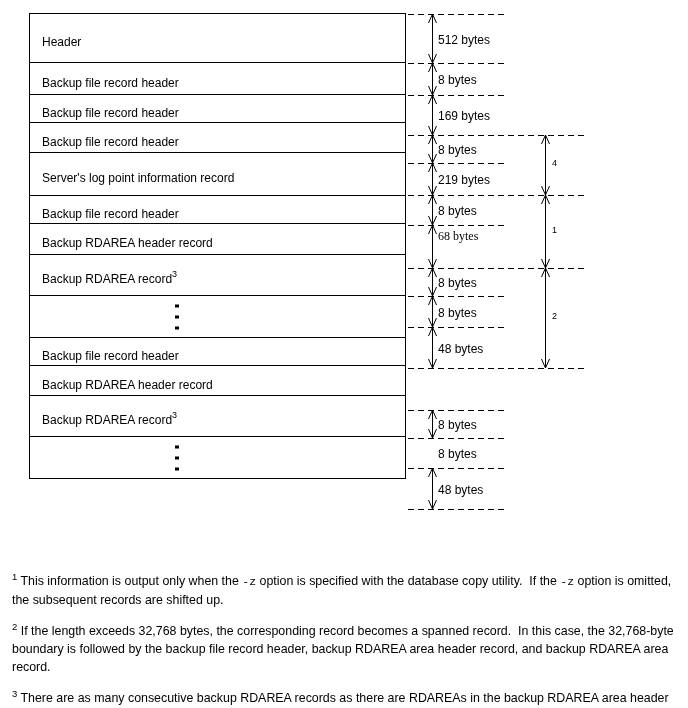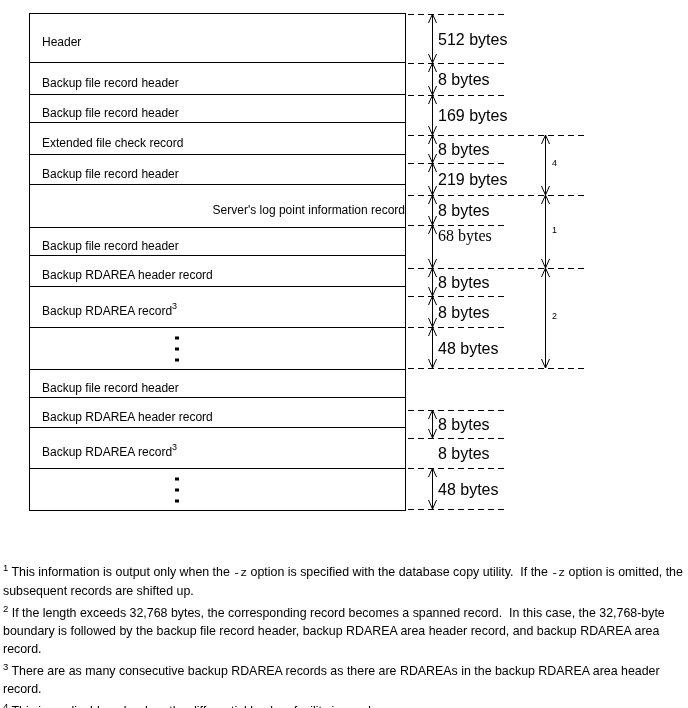--- a/index.html
+++ b/index.html
@@ -22,31 +22,31 @@
   .record-row .row-label { white-space: nowrap; margin-top: 8px; }
   .record-row sup { font-size: 9px; line-height: 0; position: relative; top: -1px; }
   .ellipsis-dots {
     position: absolute; left: 145px; top: 50%; transform: translateY(-50%);
     display: flex; flex-direction: column; gap: 8px; padding: 0;
   }
   .ellipsis-dots .dot { width: 4px; height: 3px; background: #000; }
   svg.annot { position: absolute; left: 0; top: 0; }
   .size-label {
     position: absolute; transform: translateY(-50%);
-    font-size: 16px; white-space: nowrap; line-height: 12px;
+    font-size: 12px; white-space: nowrap; line-height: 12px;
   }
   .bracket-label {
     position: absolute; transform: translateY(-50%);
     font-size: 9px; line-height: 9px;
   }
   .footnotes {
     position: absolute; left: 3px; top: 559px; width: 683px;
     font-size: 12.4px; line-height: 18px;
   }
-  .footnote { margin: 0; }
+  .footnote { margin: 9px; }
   .fn-marker { font-size: 9.5px; }
   .fn-text { white-space: pre-wrap; }
   .mono { font-family: "Liberation Mono", "DejaVu Sans Mono", monospace; font-size: 11.5px; }
 </style>
 </head>
 <body>
 
 <div class="page">
   <svg class="annot" id="annot-svg" width="688" height="559">
       <g>
@@ -175,27 +175,24 @@
   <div class="record-box" id="record-box">
       <div class="record-row" style="height: 49px;">
         <span class="row-label">Header</span>
       </div>
       <div class="record-row" style="height: 32px;">
         <span class="row-label">Backup file record header</span>
       </div>
       <div class="record-row" style="height: 28px;">
         <span class="row-label">Backup file record header</span>
       </div>
-      <div class="record-row" style="height: 32px;">
-        <span class="row-label">Extended file check record</span>
-      </div>
       <div class="record-row" style="height: 30px;">
         <span class="row-label">Backup file record header</span>
       </div>
-      <div class="record-row" style="height: 43px; justify-content: flex-end;">
+      <div class="record-row" style="height: 43px;">
         <span class="row-label">Server's log point information record</span>
       </div>
       <div class="record-row" style="height: 28px;">
         <span class="row-label">Backup file record header</span>
       </div>
       <div class="record-row" style="height: 31px;">
         <span class="row-label">Backup RDAREA header record</span>
       </div>
       <div class="record-row" style="height: 41px;">
         <span class="row-label">Backup RDAREA record</span>

